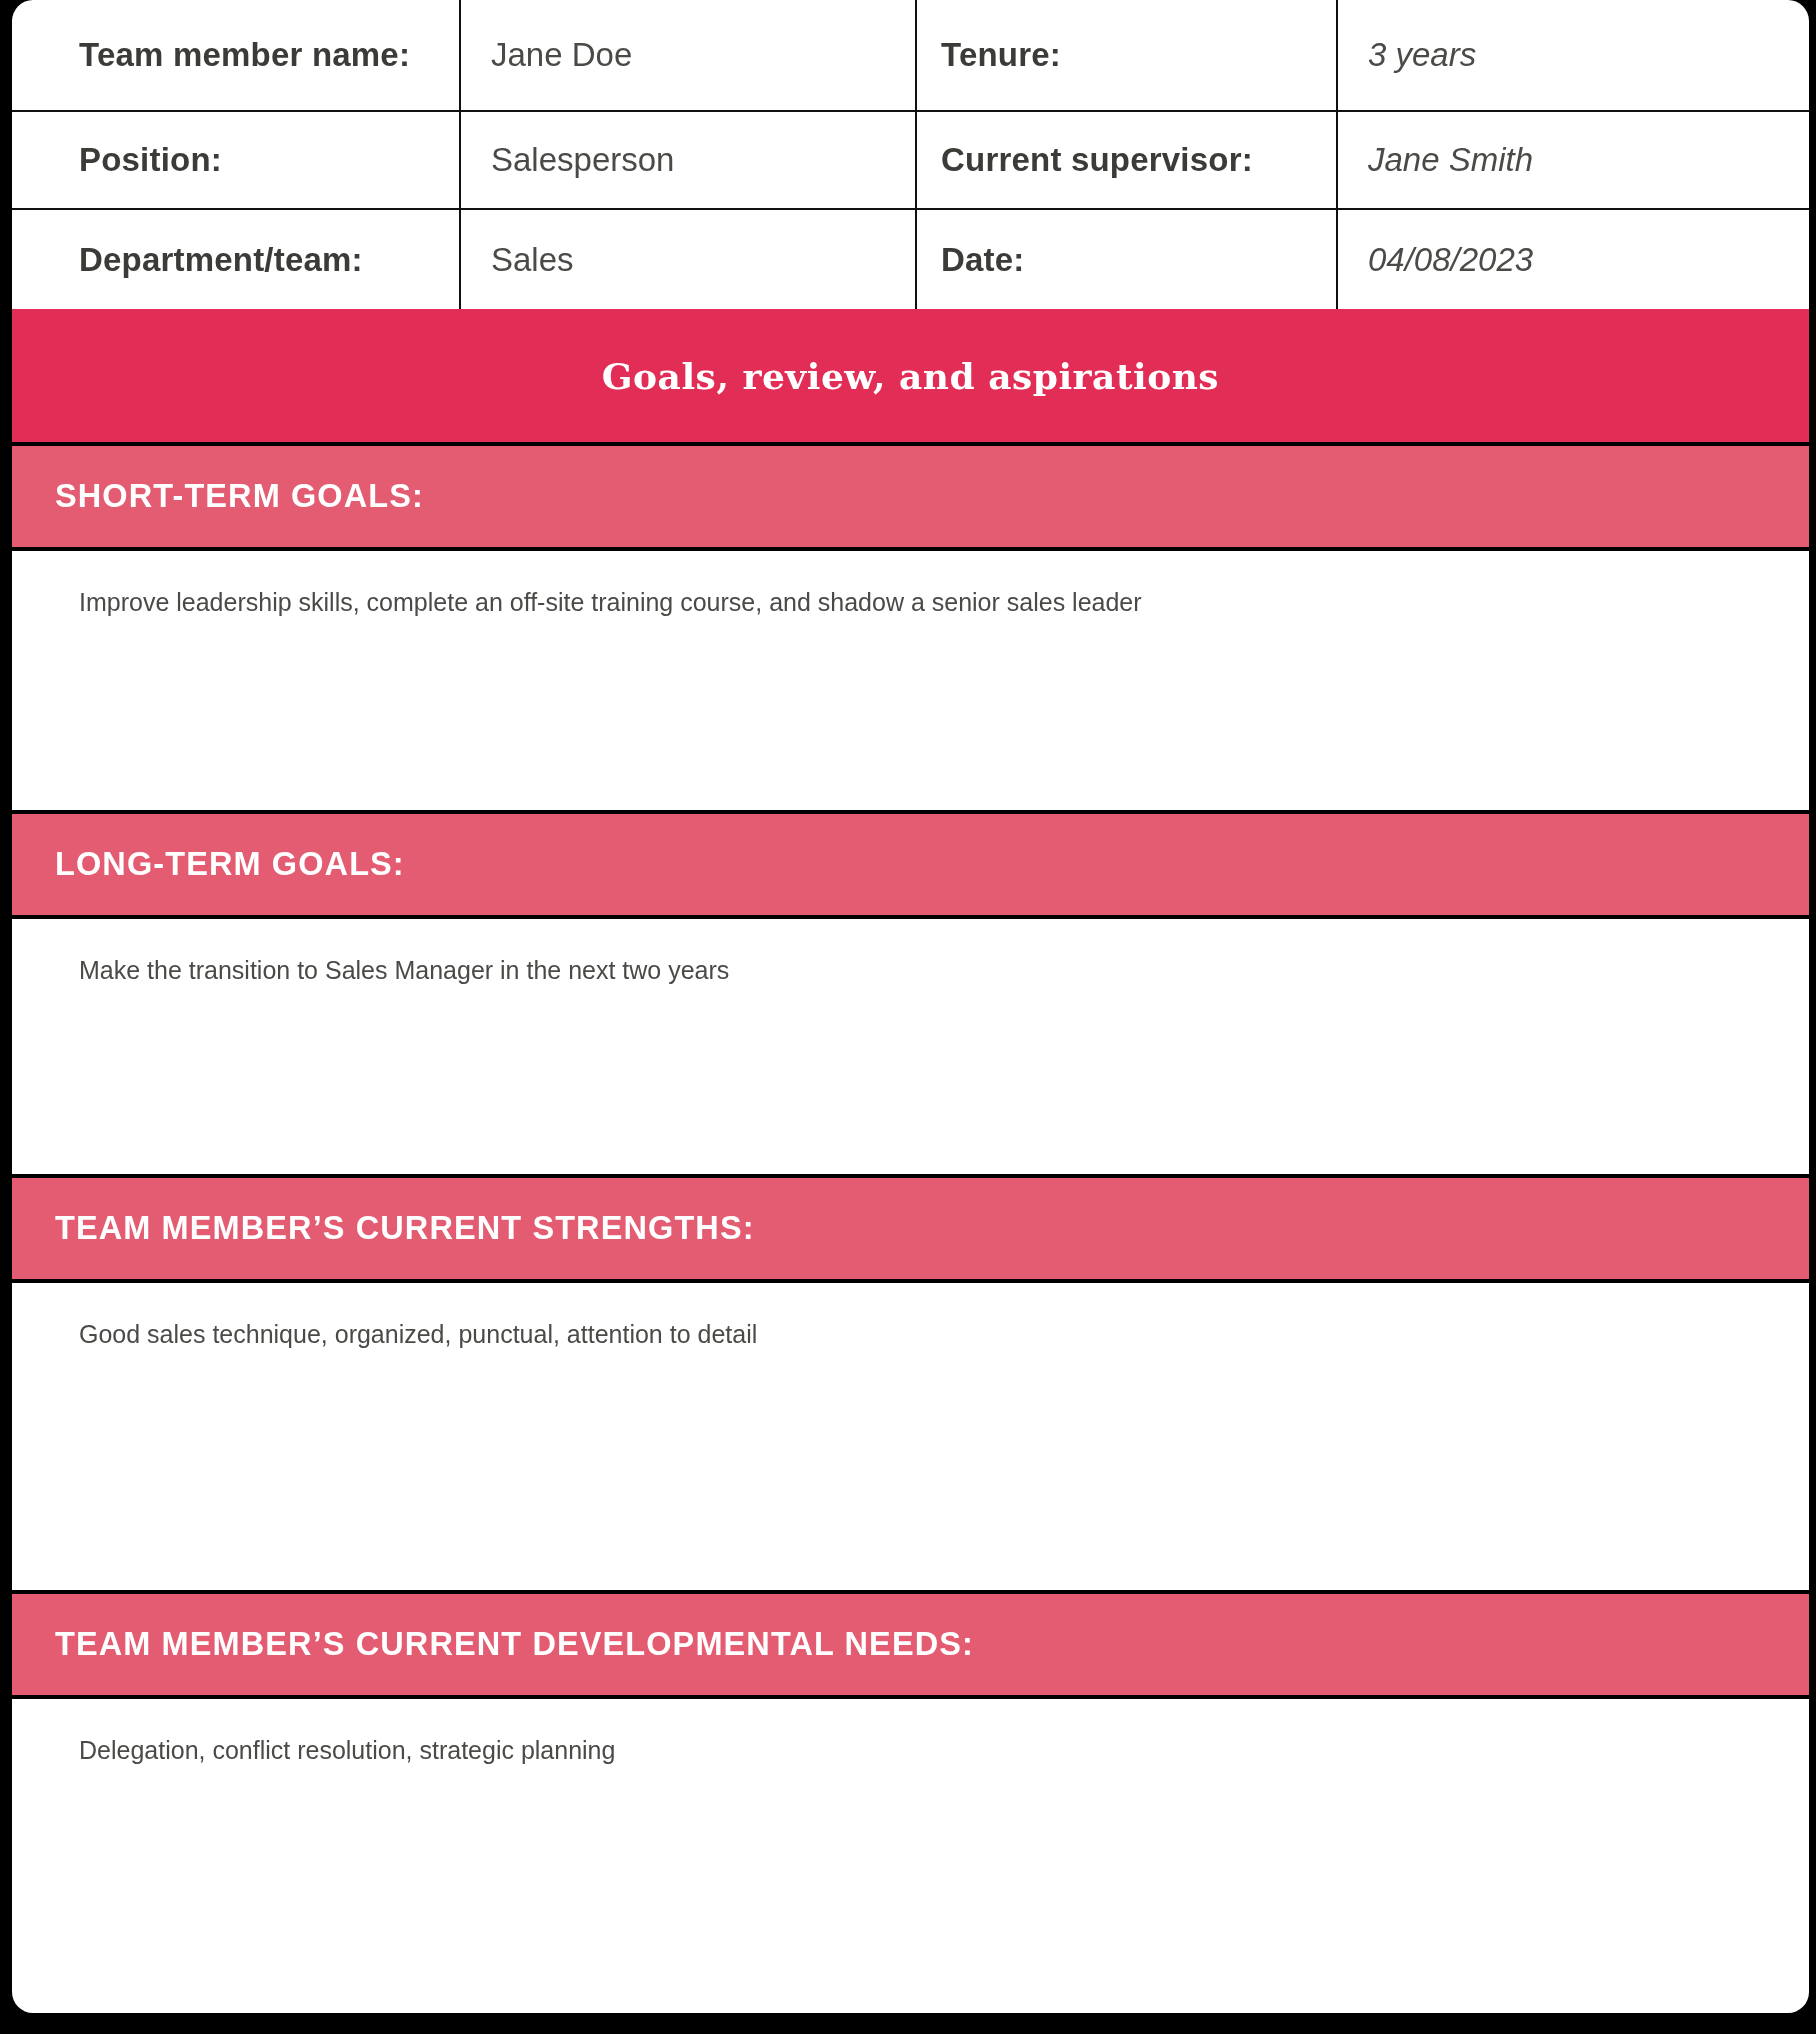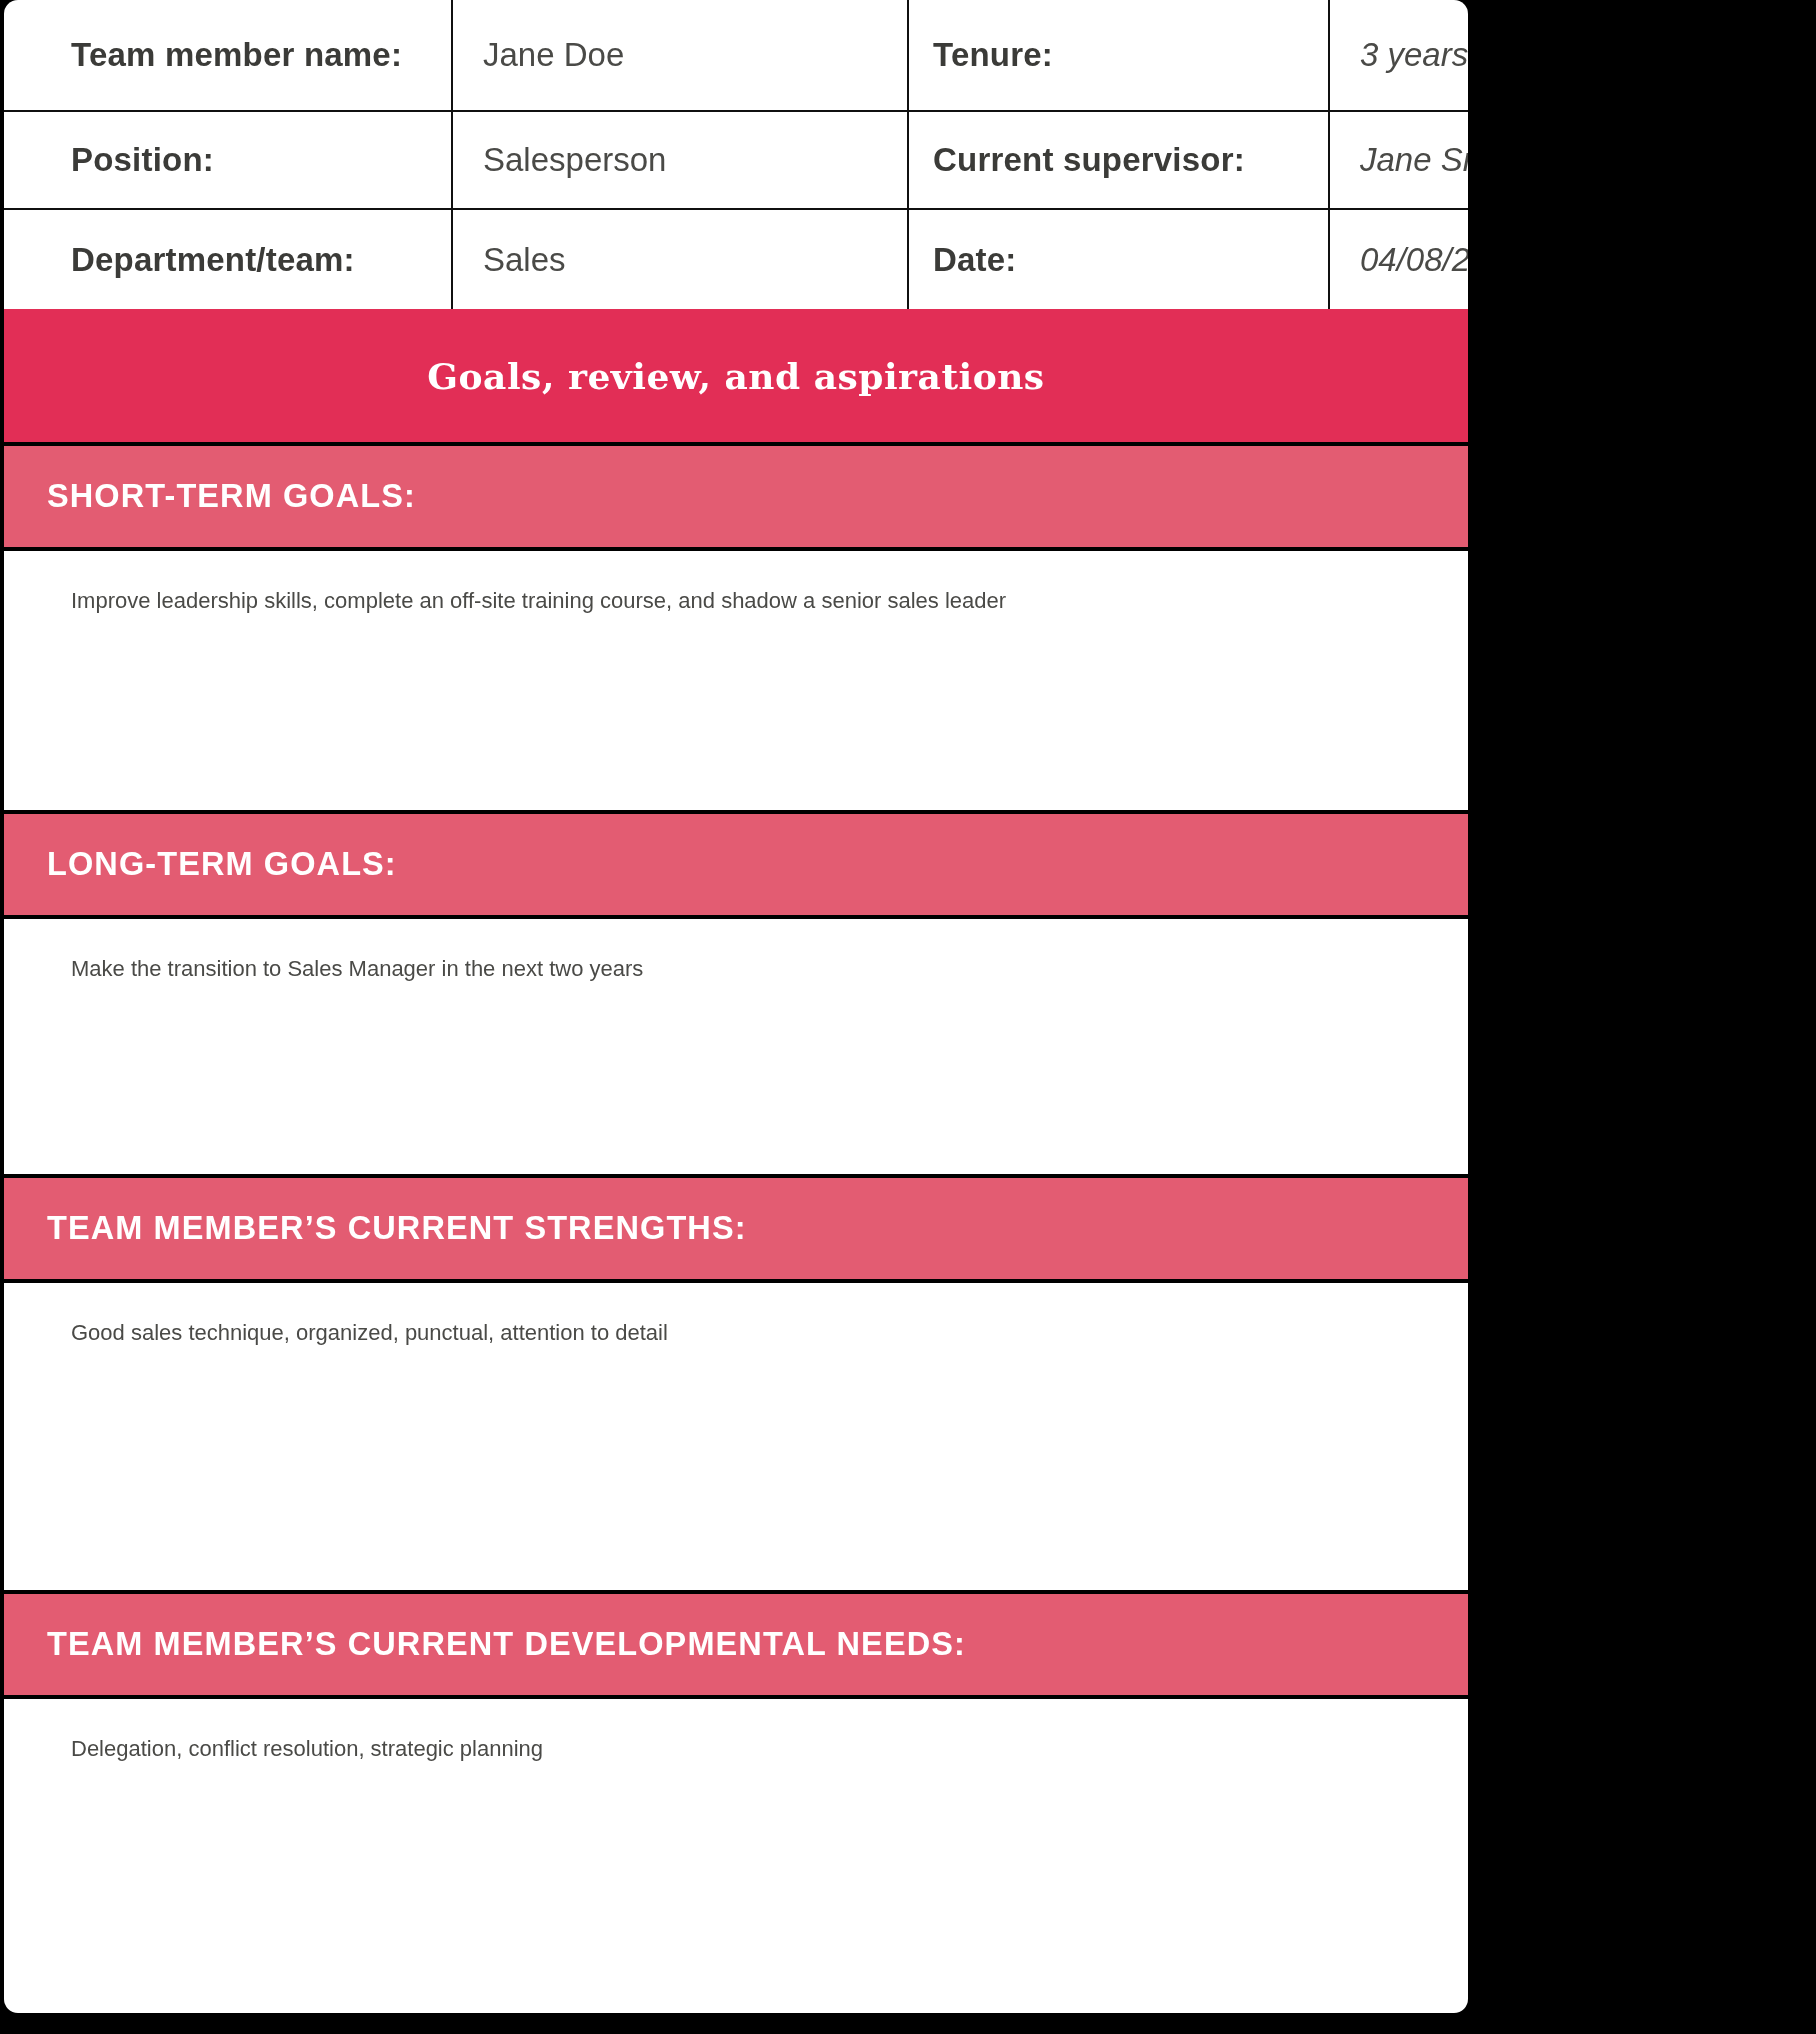--- a/index.html
+++ b/index.html
@@ -5,26 +5,26 @@
   html, body {
     margin: 0;
     padding: 0;
     background: #000;
     width: 1816px;
     height: 2034px;
     font-family: "Liberation Sans", sans-serif;
   }
   .card {
     position: absolute;
-    left: 4px;
+    left: 12px;
     top: 0;
-    width: 1464px;
+    width: 1797px;
     height: 2013px;
     background: var(--card-bg, #fff);
-    border-radius: 14px;
+    border-radius: 21px;
     overflow: hidden;
   }
   
   .info-table {
     display: grid;
     grid-template-columns: 449px 456px 421px 471px;
     grid-template-rows: 112px 98px 99px;
     width: 100%;
   }
   .cell {
@@ -75,21 +75,21 @@
     color: #fff;
     font-weight: 700;
     font-size: 32.5px;
     letter-spacing: 1.1px;
     text-transform: uppercase;
   }
   
   .section-body {
     box-sizing: border-box;
     padding: 34px 86px 16px 67px;
-    font-size: 22px;
+    font-size: 25px;
     line-height: 1.42;
     color: var(--body-text, #4a4a47);
   }
   .h1 { height: 259px; }
   .h2 { height: 255px; }
   .h3 { height: 307px; }
   .h4 { height: 314px; }
 </style>
 </head>
 <body style="background: rgb(0, 0, 0);">

